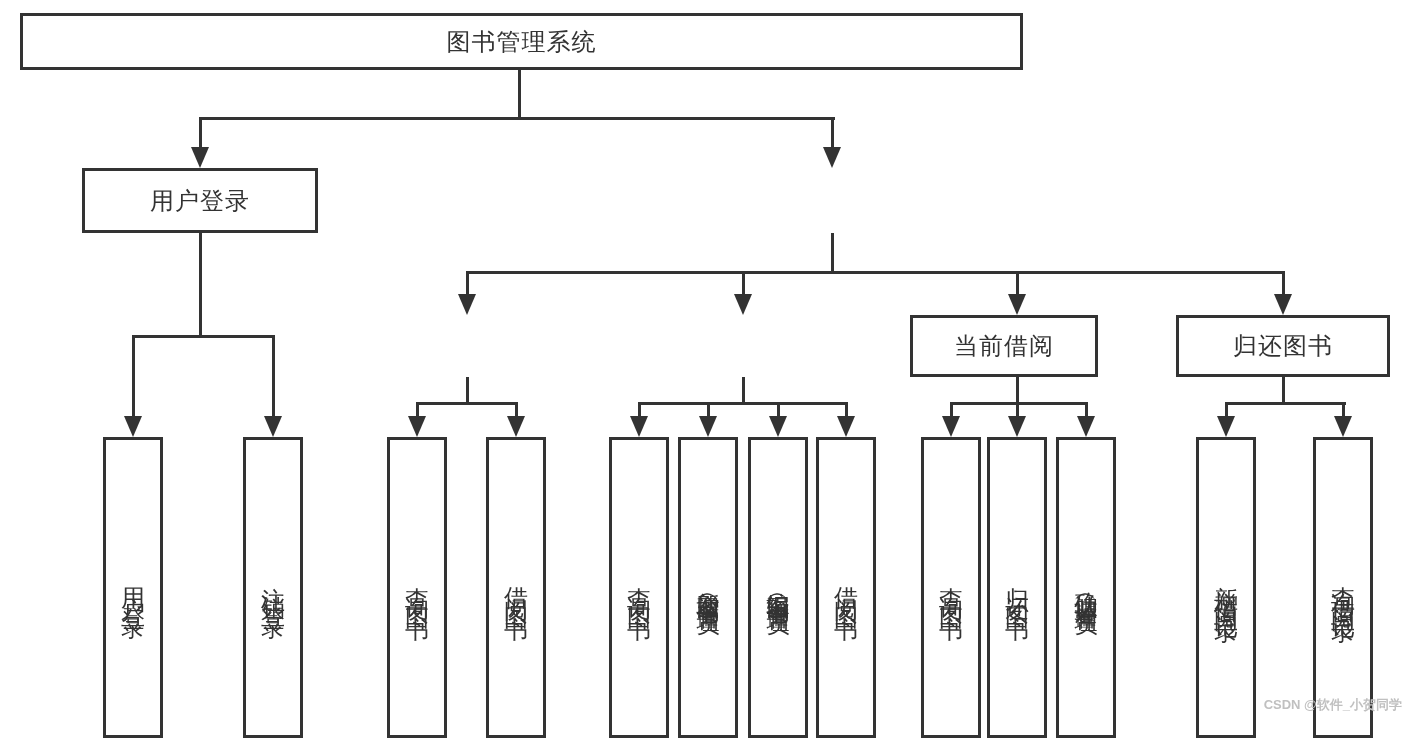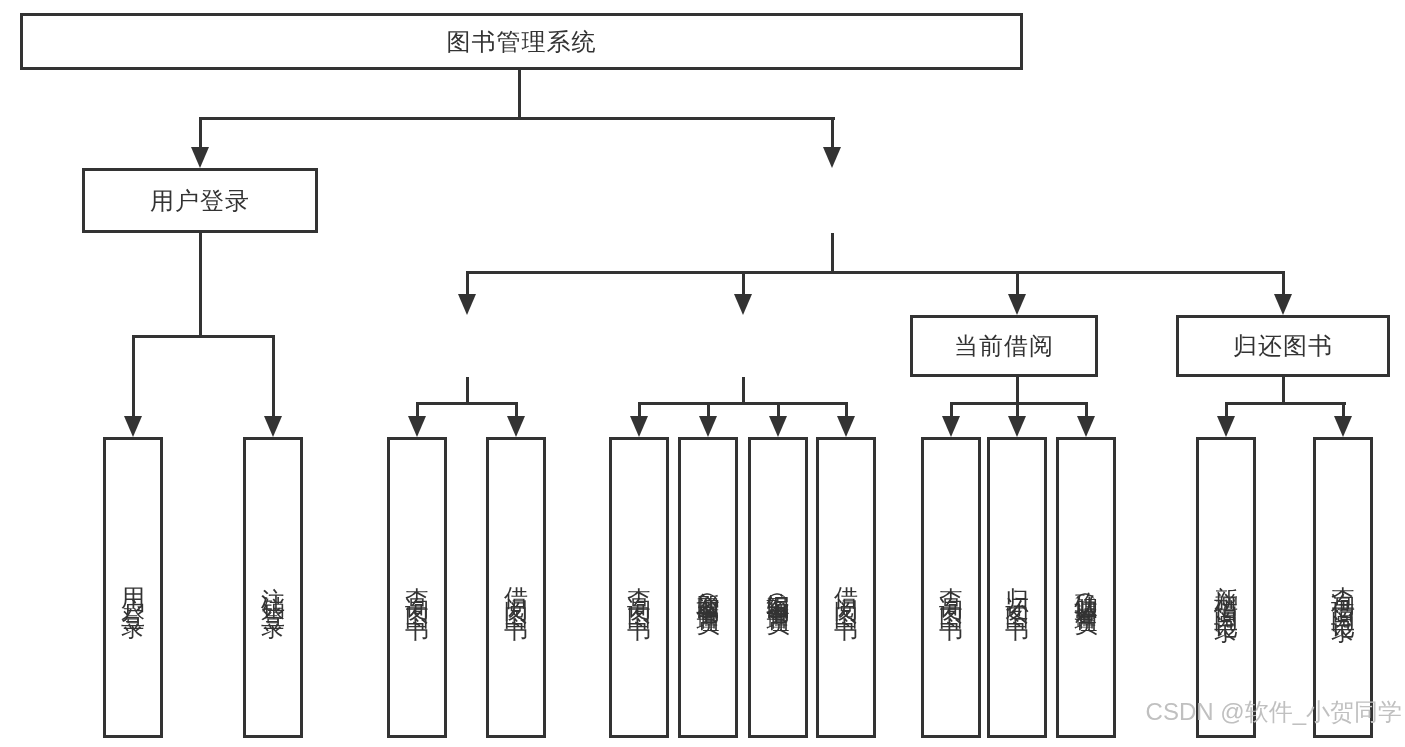--- a/index.html
+++ b/index.html
@@ -39,24 +39,25 @@
   .line{position:absolute;background:var(--line);}
   .arrow{
     position:absolute;width:0;height:0;
     border-left:9px solid transparent;
     border-right:9px solid transparent;
     border-top:21px solid var(--line);
   }
   .watermark{
     position:absolute;
     top:696px;right:3px;
-    font-size:24px;
+    font-size:13px;
     color:var(--wm);
     z-index:5;
     white-space:nowrap;
+    font-weight:bold;
   }
 </style>
 </head>
 <body>
 
 <div id="canvas">
 
   <div class="box hub" style="left:20px;top:13px;width:1003px;height:57px;">
     <span>图书管理系统</span>
   </div>

